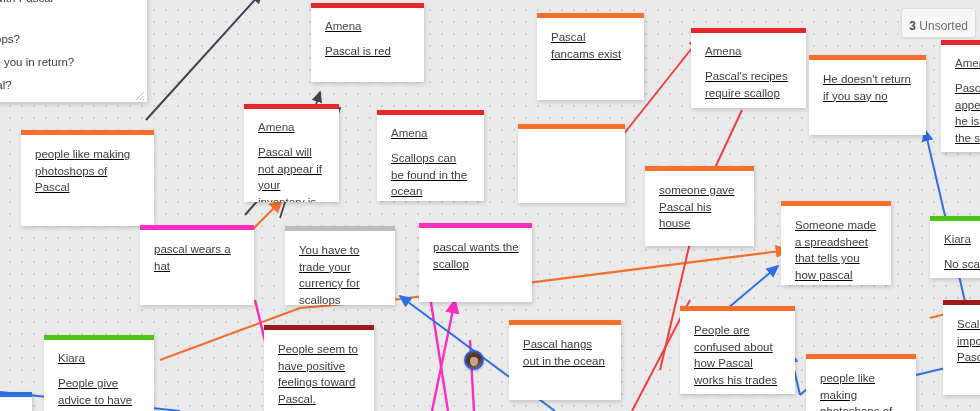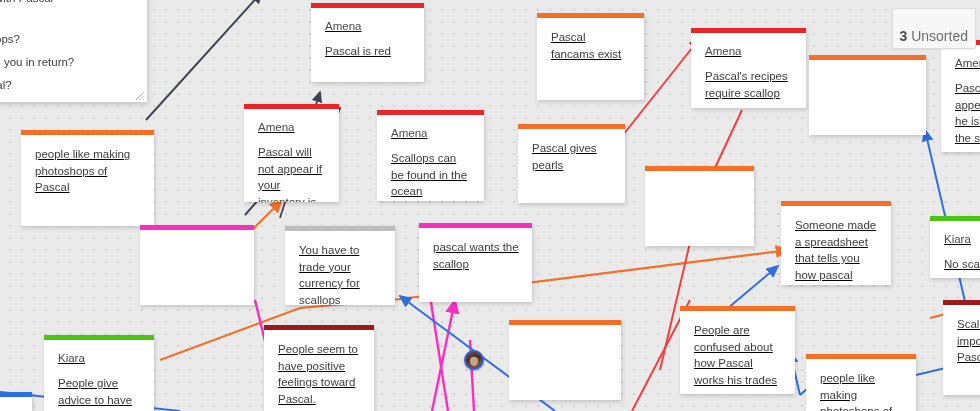--- a/index.html
+++ b/index.html
@@ -89,22 +89,22 @@
   }
 
   
   #unsorted-badge {
     position: absolute;
     right: 4px;
     top: 8px;
     background: #f7f7f7;
     border: 1px solid #dcdcdc;
     border-radius: 3px;
-    padding: 19px 7px 4px 7px;
-    font-size: 14px;
+    padding: 10px 7px 4px 7px;
+    font-size: 12px;
     color: #6d6d6d;
     z-index: 60;
     white-space: nowrap;
     box-shadow: 0 1px 2px rgba(0,0,0,0.07);
   }
   #unsorted-badge .count {
     font-weight: bold;
     color: #4a4a4a;
   }
 
@@ -234,20 +234,23 @@
       </div>
       <div class="note" style="left: 691px; top: 28px; width: 115px; height: 80px;">
         <div class="bar" style="background: rgb(232, 38, 42);"></div>
         <div class="body">
           <div class="author">Amena</div>
           <div class="text">Pascal's recipes require scallop</div>
         </div>
       </div>
       <div class="note no-author" style="left: 809px; top: 55px; width: 117px; height: 80px;">
         <div class="bar" style="background: rgb(244, 112, 42);"></div>
+        <div class="body">
+          <div class="text">He doesn't return if you say no</div>
+        </div>
       </div>
       <div class="note" style="left: 941px; top: 40px; width: 110px; height: 112px;">
         <div class="bar" style="background: rgb(232, 38, 42);"></div>
         <div class="body">
           <div class="author">Amena</div>
           <div class="text">Pascal always appears when he is found on the side</div>
         </div>
       </div>
       <div class="note" style="left: 244px; top: 104px; width: 95px; height: 98px;">
         <div class="bar" style="background: rgb(232, 38, 42);"></div>
@@ -258,42 +261,45 @@
       </div>
       <div class="note" style="left: 377px; top: 110px; width: 107px; height: 91px;">
         <div class="bar" style="background: rgb(232, 38, 42);"></div>
         <div class="body">
           <div class="author">Amena</div>
           <div class="text">Scallops can be found in the ocean</div>
         </div>
       </div>
       <div class="note no-author" style="left: 518px; top: 124px; width: 107px; height: 79px;">
         <div class="bar" style="background: rgb(244, 112, 42);"></div>
-        <div class="body">
-          <div class="text">Pascal gives pearls</div>
-        </div>
       </div>
       <div class="note no-author" style="left: 645px; top: 166px; width: 109px; height: 80px;">
         <div class="bar" style="background: rgb(244, 112, 42);"></div>
+        <div class="body">
+          <div class="text">someone gave Pascal his house</div>
+        </div>
       </div>
       <div class="note no-author" style="left: 781px; top: 201px; width: 110px; height: 84px;">
         <div class="bar" style="background: rgb(244, 112, 42);"></div>
         <div class="body">
           <div class="text">Someone made a spreadsheet that tells you how pascal works</div>
         </div>
       </div>
       <div class="note" style="left: 930px; top: 216px; width: 108px; height: 62px;">
         <div class="bar" style="background: rgb(76, 196, 20);"></div>
         <div class="body">
           <div class="author">Kiara</div>
           <div class="text">No scallops</div>
         </div>
       </div>
       <div class="note no-author" style="left: 140px; top: 225px; width: 114px; height: 80px;">
         <div class="bar" style="background: rgb(249, 47, 192);"></div>
+        <div class="body">
+          <div class="text">pascal wears a hat</div>
+        </div>
       </div>
       <div class="note no-author" style="left: 285px; top: 226px; width: 110px; height: 79px;">
         <div class="bar" style="background: rgb(189, 189, 189);"></div>
         <div class="body">
           <div class="text">You have to trade your currency for scallops</div>
         </div>
       </div>
       <div class="note no-author" style="left: 419px; top: 223px; width: 113px; height: 79px;">
         <div class="bar" style="background: rgb(249, 47, 192);"></div>
         <div class="body">
@@ -314,20 +320,23 @@
         </div>
       </div>
       <div class="note no-author" style="left: 264px; top: 325px; width: 110px; height: 88px;">
         <div class="bar" style="background: rgb(156, 26, 28);"></div>
         <div class="body">
           <div class="text">People seem to have positive feelings toward Pascal.</div>
         </div>
       </div>
       <div class="note no-author" style="left: 509px; top: 320px; width: 112px; height: 80px;">
         <div class="bar" style="background: rgb(244, 112, 42);"></div>
+        <div class="body">
+          <div class="text">Pascal hangs out in the ocean</div>
+        </div>
       </div>
       <div class="note no-author" style="left: 680px; top: 306px; width: 115px; height: 88px;">
         <div class="bar" style="background: rgb(244, 112, 42);"></div>
         <div class="body">
           <div class="text">People are confused about how Pascal works his trades</div>
         </div>
       </div>
       <div class="note no-author" style="left: 806px; top: 354px; width: 110px; height: 80px;">
         <div class="bar" style="background: rgb(244, 112, 42);"></div>
         <div class="body">

